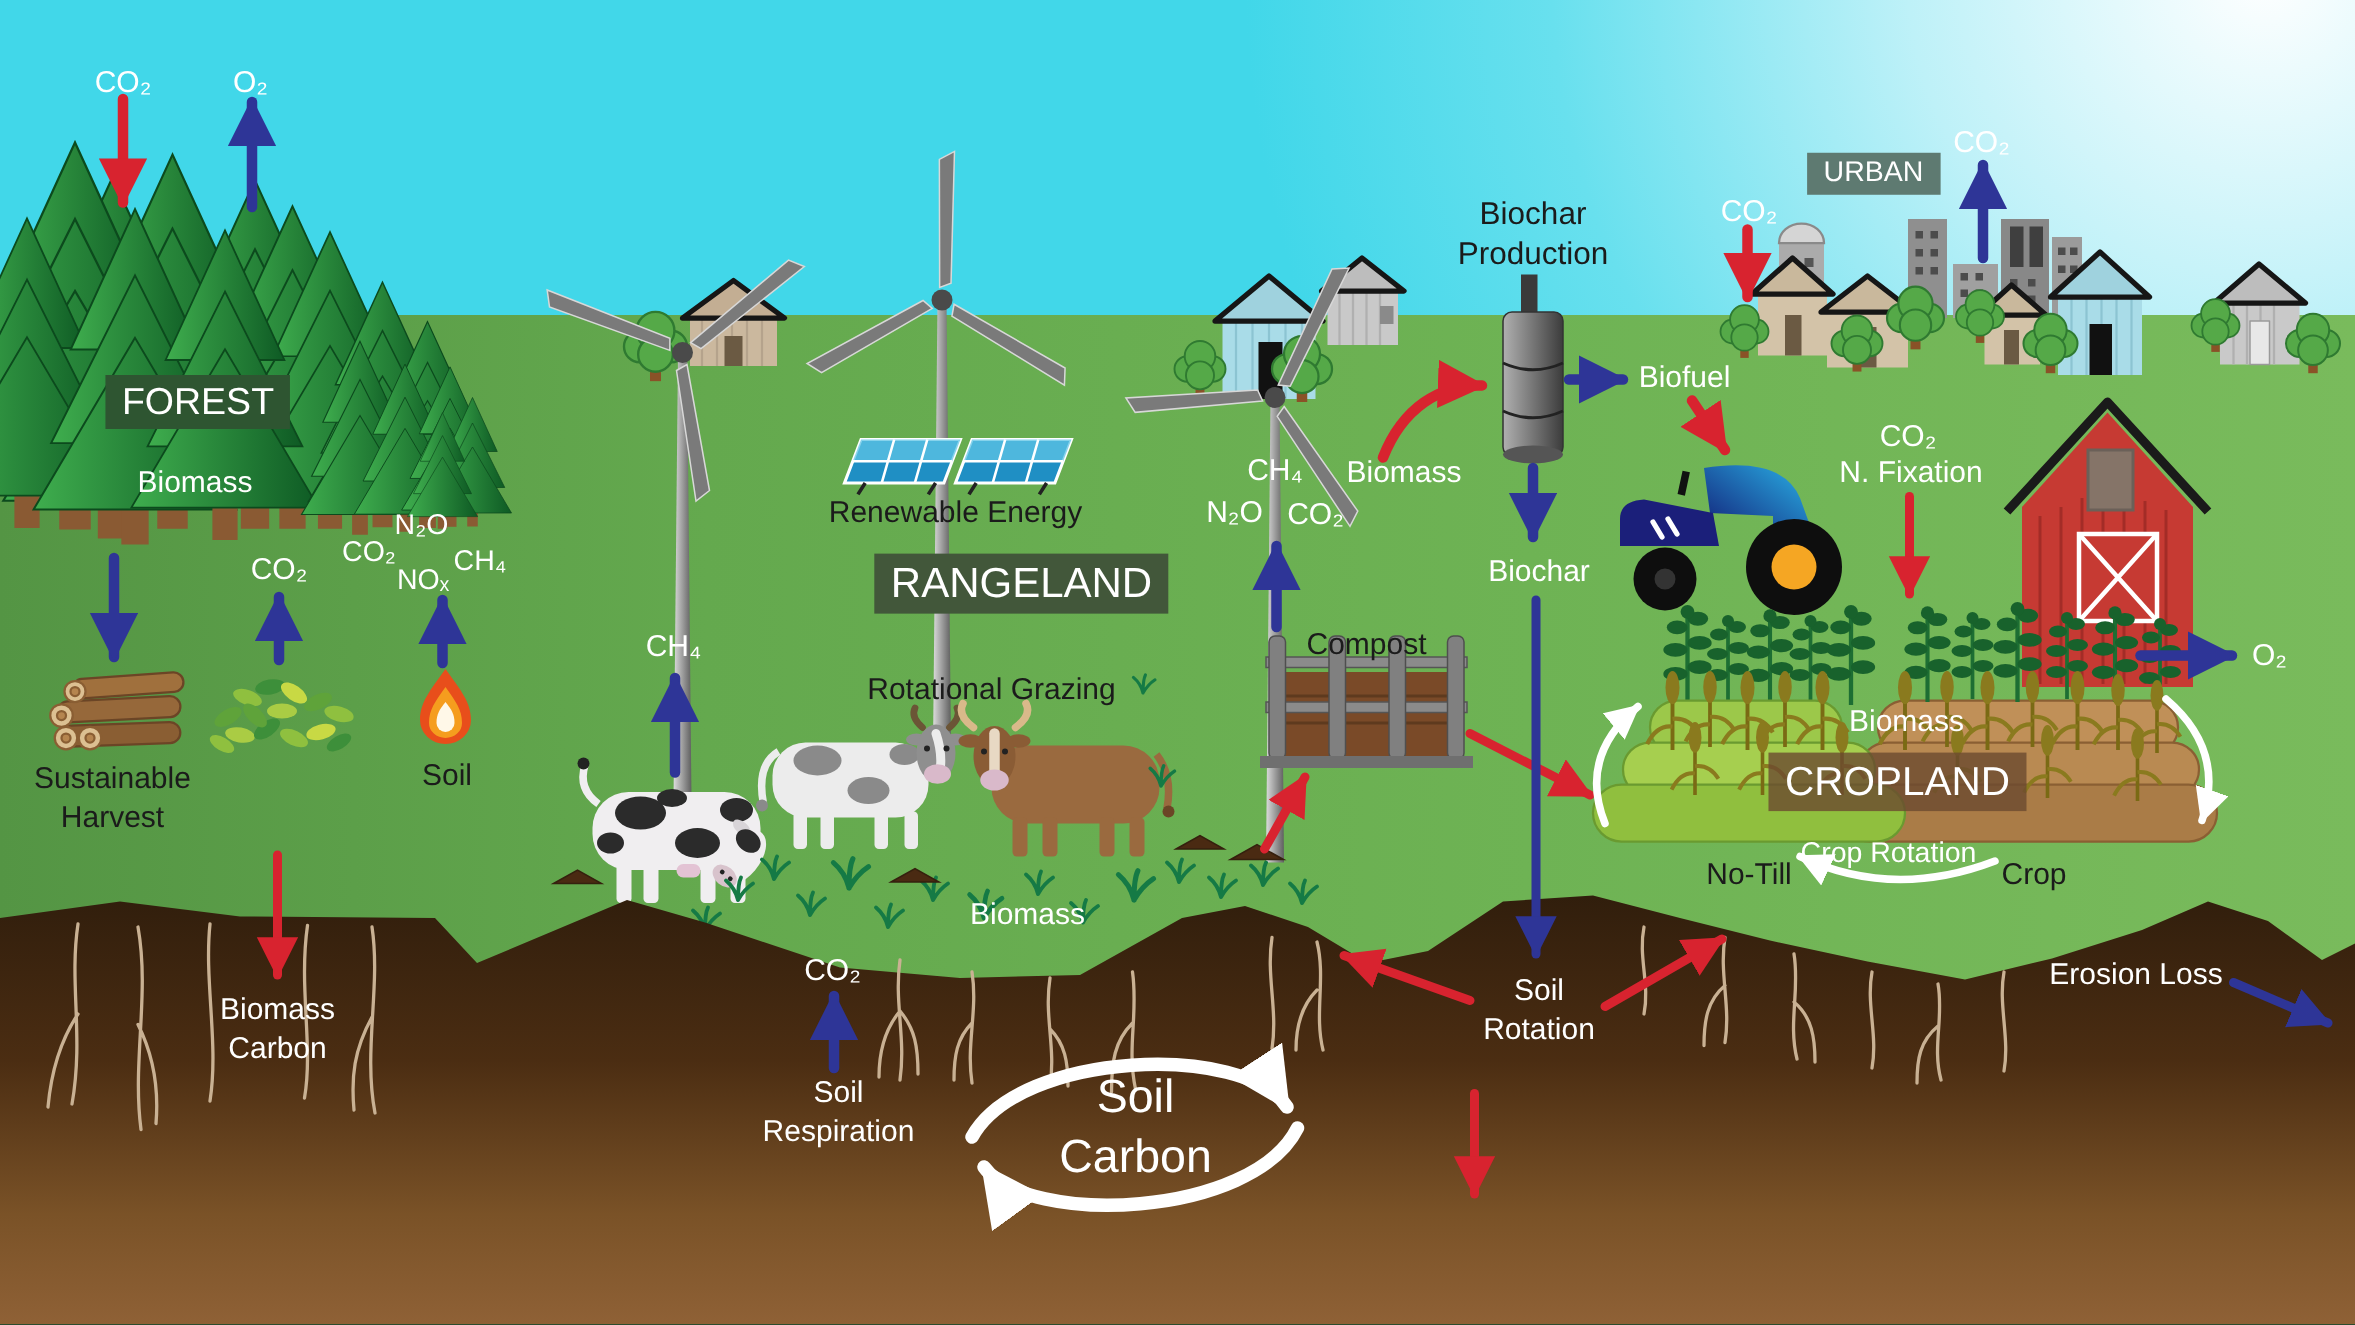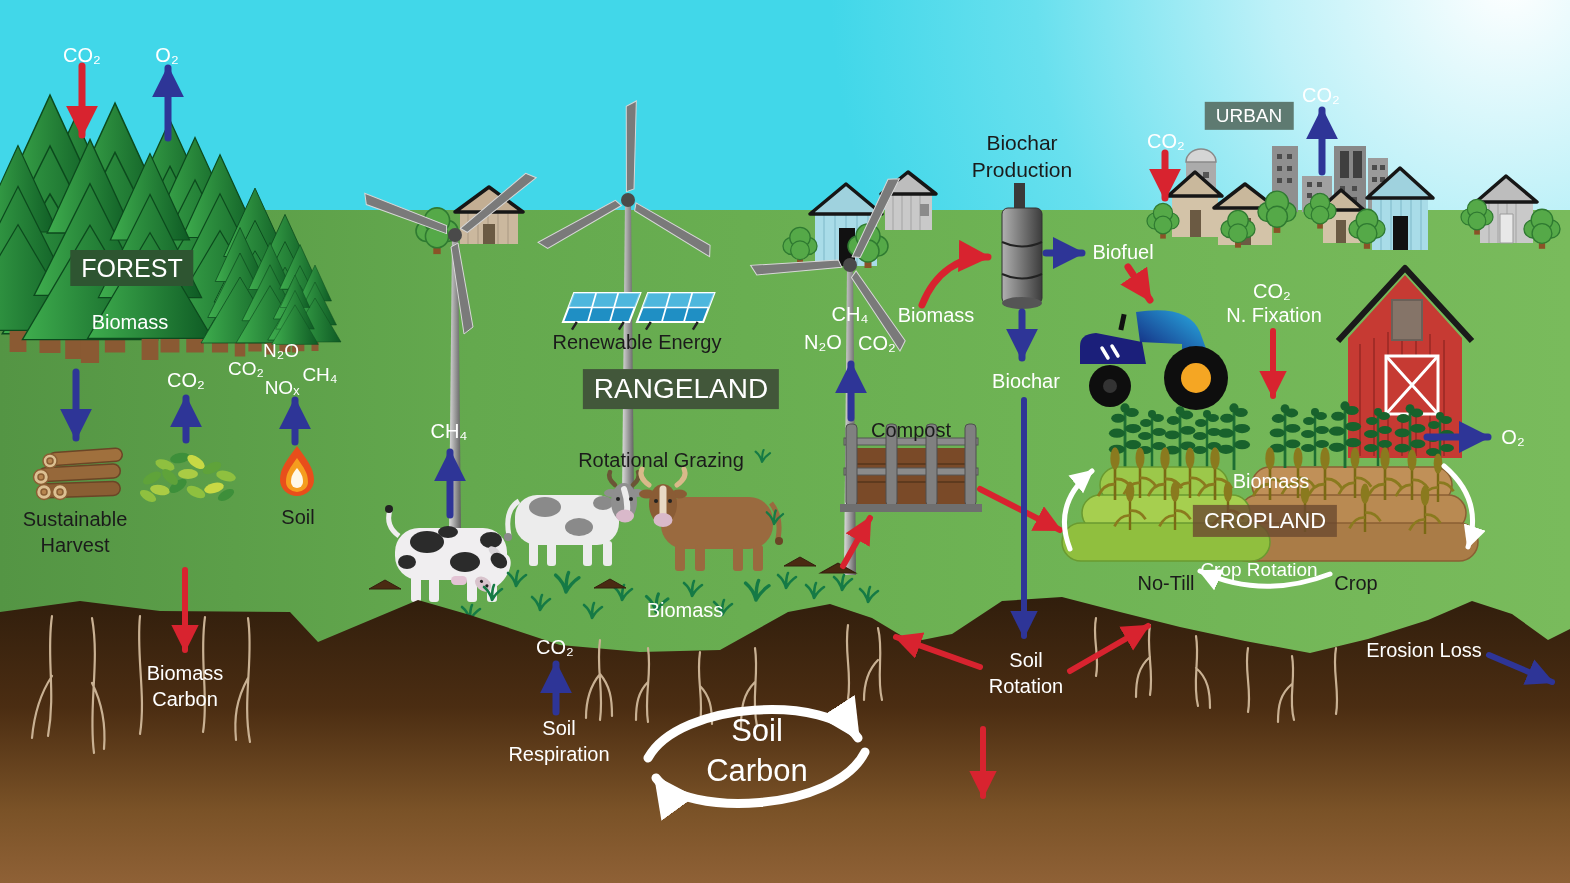--- a/index.html
+++ b/index.html
@@ -8,21 +8,21 @@
   svg.art{position:absolute;left:0;top:0;}
   .lbl{position:absolute;transform:translate(-50%,-50%);color:#fff;font-size:20px;
        line-height:1.28;text-align:center;white-space:nowrap;}
   .dark{color:#1b1b1b;}
   .big{font-size:31px;}
   .sm{font-size:19px;}
   .badge{padding:2px 11px;color:#fff;}
   .badge-forest{background:#2e5531;font-size:25px;}
   .badge-rangeland{background:#42573a;font-size:28px;}
   .badge-urban{background:#5e7a71;font-size:19px;text-align:right;}
-  .badge-cropland{background:rgba(108,74,48,.8);font-size:22px;}
+  .badge-cropland{background:rgba(108,74,48,.8);font-size:27px;}
 </style>
 </head>
 <body>
 
 <div class="scene">
 
 <svg class="art" width="1570" height="883" viewBox="0 0 1570 883">
 <defs>
   <radialGradient id="skyg" gradientUnits="userSpaceOnUse" cx="1510" cy="-20" r="680">
     <stop offset="0" stop-color="#ffffff"></stop>

